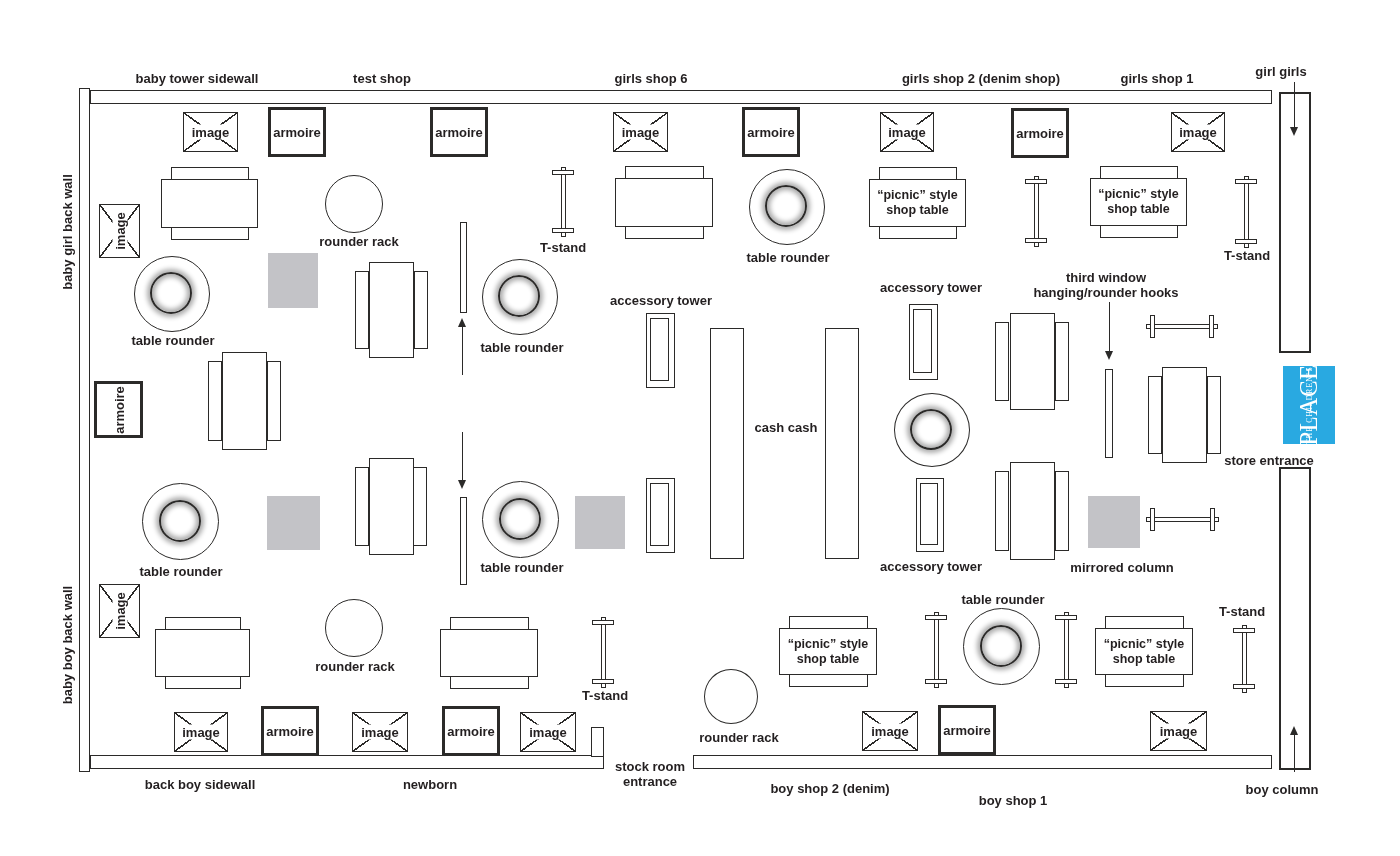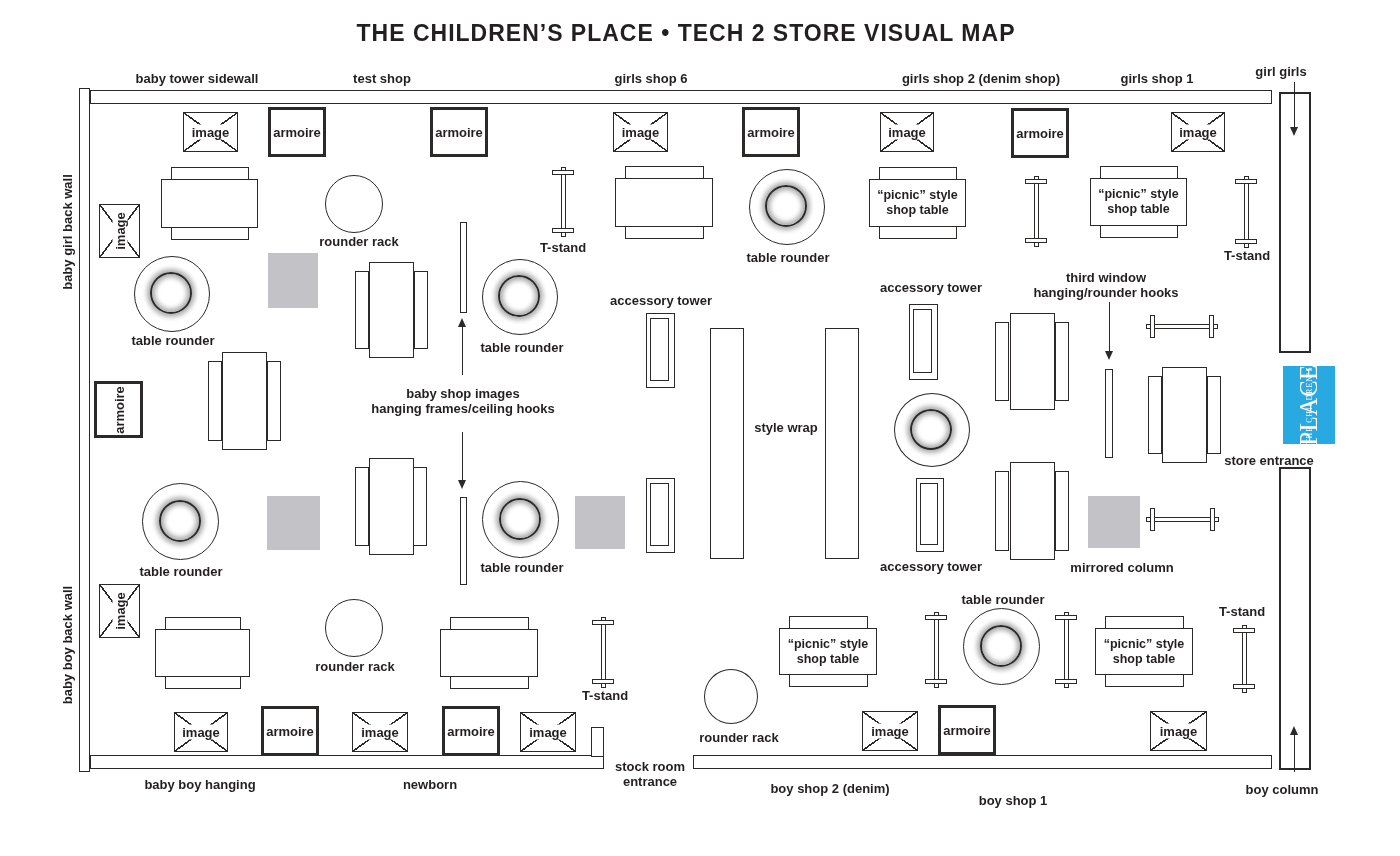--- a/index.html
+++ b/index.html
@@ -14,21 +14,20 @@
   .fixtext{position:absolute;left:50%;top:50%;transform:translate(-50%,-50%);
            font-size:13px;font-weight:700;white-space:nowrap;background:#fff;padding:0 2px;}
   .fixtext.rot{transform:translate(-50%,-50%) rotate(-90deg);}
   .picnictext{position:absolute;left:50%;top:50%;transform:translate(-50%,-50%);
            font-size:12.5px;font-weight:700;line-height:15px;white-space:pre;text-align:center;}
 </style>
 </head>
 <body>
 
 <div id="stage">
-  <div class="title">THE CHILDREN’S PLACE  •  TECH 2 STORE VISUAL MAP</div>
 <div class="abs" style="left: 90px; top: 90px; width: 1182px; height: 14px; background: rgb(255, 255, 255); border: 1.5px solid rgb(43, 42, 41);"></div>
     <div class="abs" style="left: 79px; top: 88px; width: 11px; height: 684px; background: rgb(255, 255, 255); border: 1.5px solid rgb(43, 42, 41);"></div>
     <div class="abs" style="left: 90px; top: 755px; width: 514px; height: 14px; background: rgb(255, 255, 255); border: 1.5px solid rgb(43, 42, 41);"></div>
     <div class="abs" style="left: 693px; top: 755px; width: 579px; height: 14px; background: rgb(255, 255, 255); border: 1.5px solid rgb(43, 42, 41);"></div>
     <div class="abs" style="left: 591px; top: 727px; width: 13px; height: 30px; background: rgb(255, 255, 255); border: 1.5px solid rgb(43, 42, 41);"></div>
     <div class="abs" style="left: 1279px; top: 92px; width: 32px; height: 261px; background: rgb(255, 255, 255); border: 2px solid rgb(43, 42, 41);"></div>
     <div class="abs" style="left: 1279px; top: 467px; width: 32px; height: 303px; background: rgb(255, 255, 255); border: 2px solid rgb(43, 42, 41);"></div>
     <div class="abs" style="left: 268px; top: 253px; width: 50px; height: 55px; background: rgb(195, 195, 199);"></div>
     <div class="abs" style="left: 267px; top: 496px; width: 53px; height: 54px; background: rgb(195, 195, 199);"></div>
     <div class="abs" style="left: 575px; top: 496px; width: 50px; height: 53px; background: rgb(195, 195, 199);"></div>
@@ -295,33 +294,31 @@
     <div class="lbl" style="left: 359px; top: 241px;">rounder rack</div>
     <div class="lbl" style="left: 563px; top: 247px;">T-stand</div>
     <div class="lbl" style="left: 788px; top: 257px;">table rounder</div>
     <div class="lbl" style="left: 661px; top: 300px;">accessory tower</div>
     <div class="lbl" style="left: 931px; top: 287px;">accessory tower</div>
     <div class="lbl" style="left: 1106px; top: 285px;">third window
 hanging/rounder hooks</div>
     <div class="lbl" style="left: 1247px; top: 255px;">T-stand</div>
     <div class="lbl" style="left: 173px; top: 340px;">table rounder</div>
     <div class="lbl" style="left: 522px; top: 347px;">table rounder</div>
-    <div class="lbl" style="left: 463px; top: 401px;">baby shop images
-hanging frames/ceiling hooks</div>
-    <div class="lbl" style="left: 786px; top: 427px;">style wrap</div>
+    <div class="lbl" style="left: 786px; top: 427px;">cash cash</div>
     <div class="lbl" style="left: 181px; top: 571px;">table rounder</div>
     <div class="lbl" style="left: 522px; top: 567px;">table rounder</div>
     <div class="lbl" style="left: 931px; top: 566px;">accessory tower</div>
     <div class="lbl" style="left: 1122px; top: 567px;">mirrored column</div>
     <div class="lbl" style="left: 1269px; top: 460px;">store entrance</div>
     <div class="lbl" style="left: 1003px; top: 599px;">table rounder</div>
     <div class="lbl" style="left: 1242px; top: 611px;">T-stand</div>
     <div class="lbl" style="left: 355px; top: 666px;">rounder rack</div>
     <div class="lbl" style="left: 605px; top: 695px;">T-stand</div>
     <div class="lbl" style="left: 739px; top: 737px;">rounder rack</div>
     <div class="lbl" style="left: 650px; top: 774px;">stock room
 entrance</div>
-    <div class="lbl" style="left: 200px; top: 784px;">baby boy hanging</div>
+    <div class="lbl" style="left: 200px; top: 784px;">back boy sidewall</div>
     <div class="lbl" style="left: 430px; top: 784px;">newborn</div>
     <div class="lbl" style="left: 830px; top: 788px;">boy shop 2 (denim)</div>
     <div class="lbl" style="left: 1013px; top: 800px;">boy shop 1</div>
     <div class="lbl" style="left: 1282px; top: 789px;">boy column</div>
   </div>
 
 </body></html>

